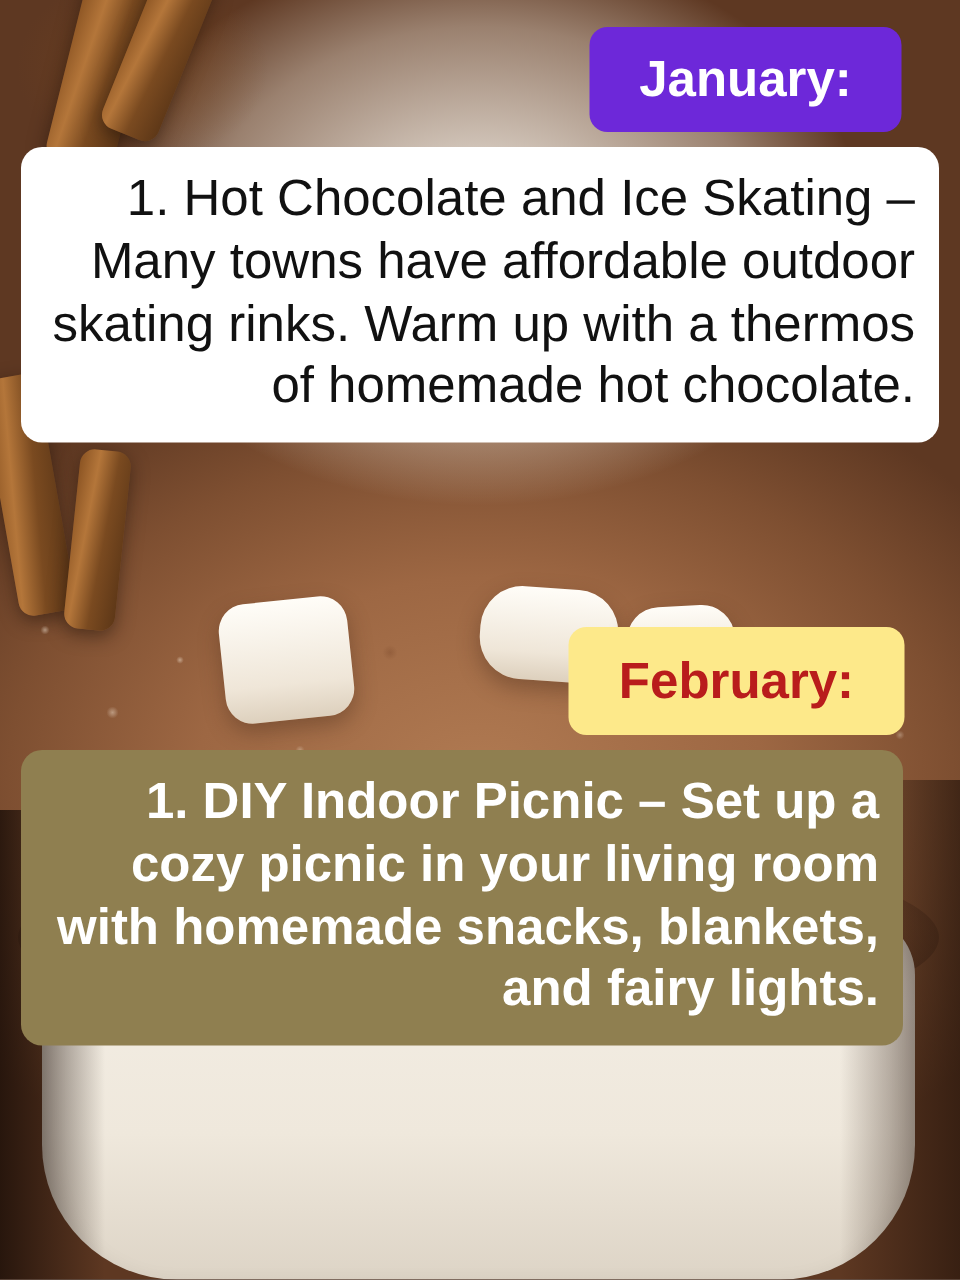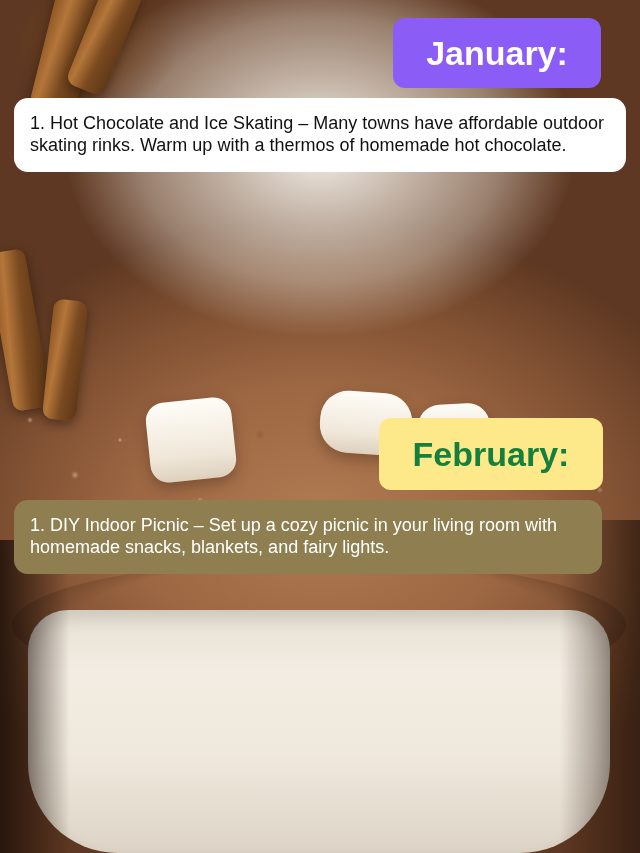--- a/index.html
+++ b/index.html
@@ -122,57 +122,58 @@
     font-size: 34px;
     font-weight: bold;
     line-height: 1;
   }
 
   #jan-heading {
     right: 39px;
     top: 18px;
     width: 208px;
     height: 70px;
-    background: #8b5cf6;
+    background: #6d28d9;
     color: #ffffff;
   }
 
   #feb-heading {
     right: 37px;
     top: 418px;
     width: 224px;
     height: 72px;
     background: #fde98a;
-    color: #15803d;
+    color: #b91c1c;
   }
 
   .card {
     position: absolute;
     border-radius: 14px;
     padding: 14px 16px 16px 16px;
     box-sizing: border-box;
-    text-align: left;
-    font-size: 18px;
+    text-align: right;
+    font-size: 34px;
     line-height: 1.23;
   }
 
   #jan-card {
     left: 14px;
     top: 98px;
     width: 612px;
     background: #ffffff;
     color: #111111;
   }
 
   #feb-card {
     left: 14px;
     top: 500px;
     width: 588px;
     background: #8f7f50;
     color: #ffffff;
+    font-weight: bold;
   }
 
   .card p {
     margin: 0;
   }
 </style>
 </head>
 <body>
 
 <div id="page">

